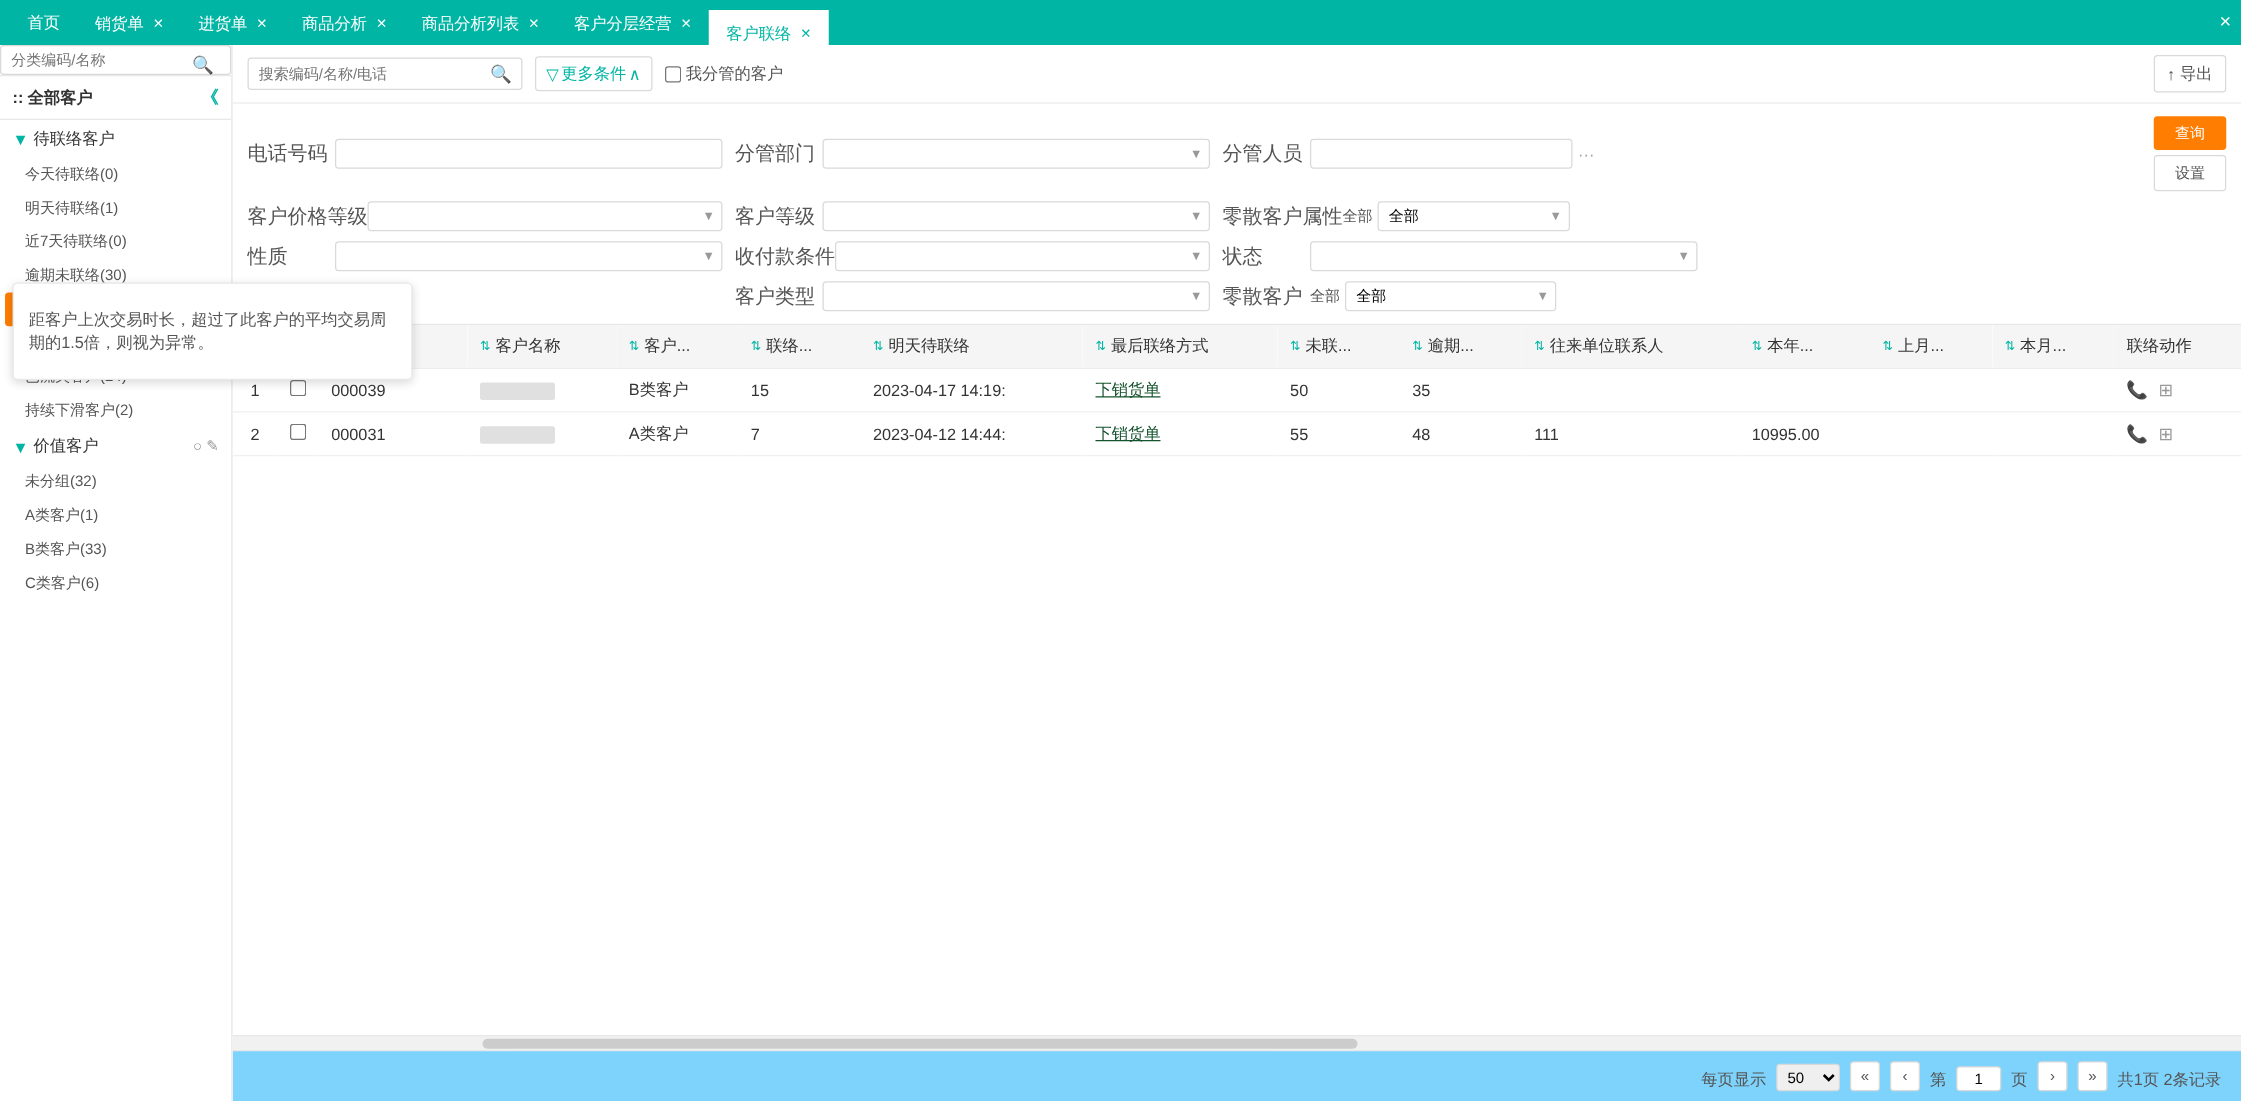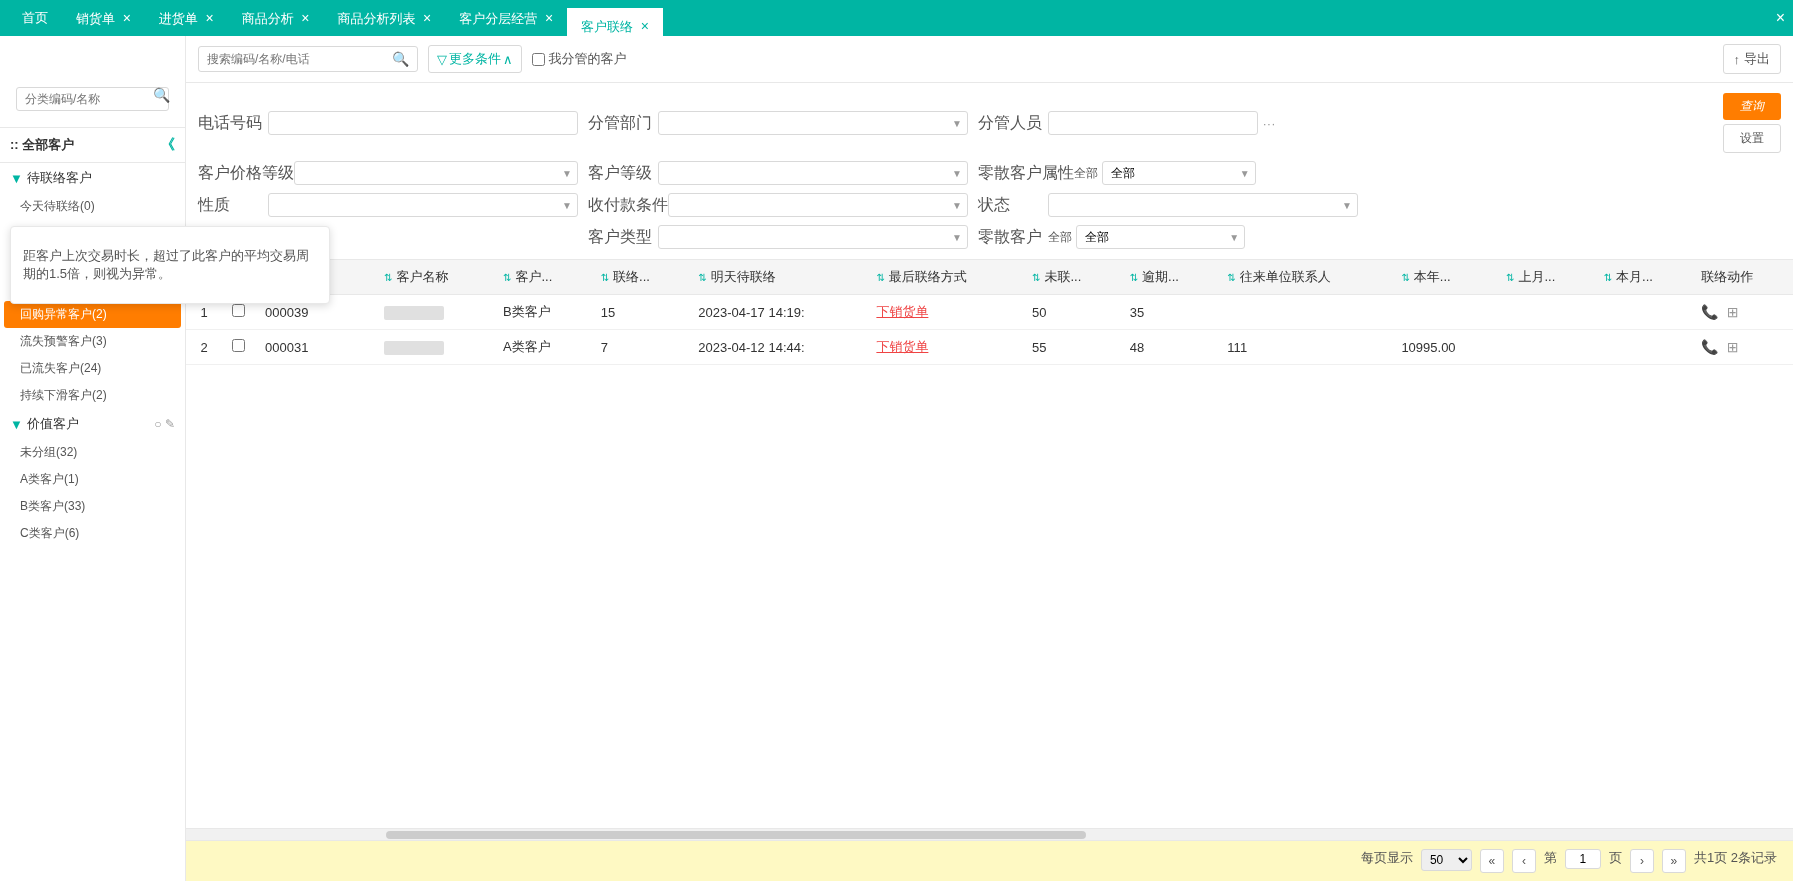--- a/index.html
+++ b/index.html
@@ -56,25 +56,24 @@
     .sidebar {
       width: 186px;
       background: white;
       border-right: 1px solid #e8e8e8;
       display: flex;
       flex-direction: column;
       overflow: hidden;
       position: relative;
     }
     .sidebar-search {
-      padding: 16px;
-      display: flex;
-      align-items: flex-start;
+      padding: 0;
+      display: flex;
+      align-items: flex-end;
       border-bottom: 1px solid #e8e8e8;
-      margin-top: 35px;
     }
     .sidebar-search input {
       width: 100%;
       border: 1px solid #d9d9d9;
       border-radius: 3px;
       padding: 4px 8px;
       font-size: 12px;
       outline: none;
     }
     .sidebar-search-icon {
@@ -304,21 +303,20 @@
       margin-left: auto;
     }
     .btn-query {
       background: #ff7d00;
       color: white;
       border: none;
       border-radius: 3px;
       padding: 5px 16px;
       cursor: pointer;
       font-size: 12px;
-      font-style: italic;
     }
     .btn-set {
       background: white;
       color: #555;
       border: 1px solid #d9d9d9;
       border-radius: 3px;
       padding: 5px 16px;
       cursor: pointer;
       font-size: 12px;
     }
@@ -362,31 +360,31 @@
     }
     .th-sort {
       display: flex;
       align-items: center;
       gap: 4px;
     }
     .sort-icon { color: #00b5a3; font-size: 10px; }
     .gear-col { width: 36px; text-align: center; }
     .num-col { width: 30px; text-align: center; }
     .check-col { width: 30px; text-align: center; }
-    .link-text { color: #ef4444; text-decoration: underline; cursor: pointer; }
+    .link-text { color: #14532d; text-decoration: underline; cursor: pointer; }
     .action-icons { display: flex; gap: 8px; align-items: center; color: #999; cursor: pointer; }
     .action-icon { font-size: 14px; }
 
     
     .table-footer {
-      background: #fef9c3;
+      background: #7dd3fc;
       border-top: 1px solid #e8e8e8;
       padding: 8px 16px;
       display: flex;
-      align-items: flex-start;
+      align-items: flex-end;
       justify-content: flex-end;
       gap: 8px;
       font-size: 12px;
       color: #555;
     }
     .pagination-select {
       border: 1px solid #d9d9d9;
       border-radius: 3px;
       padding: 2px 4px;
       font-size: 12px;

